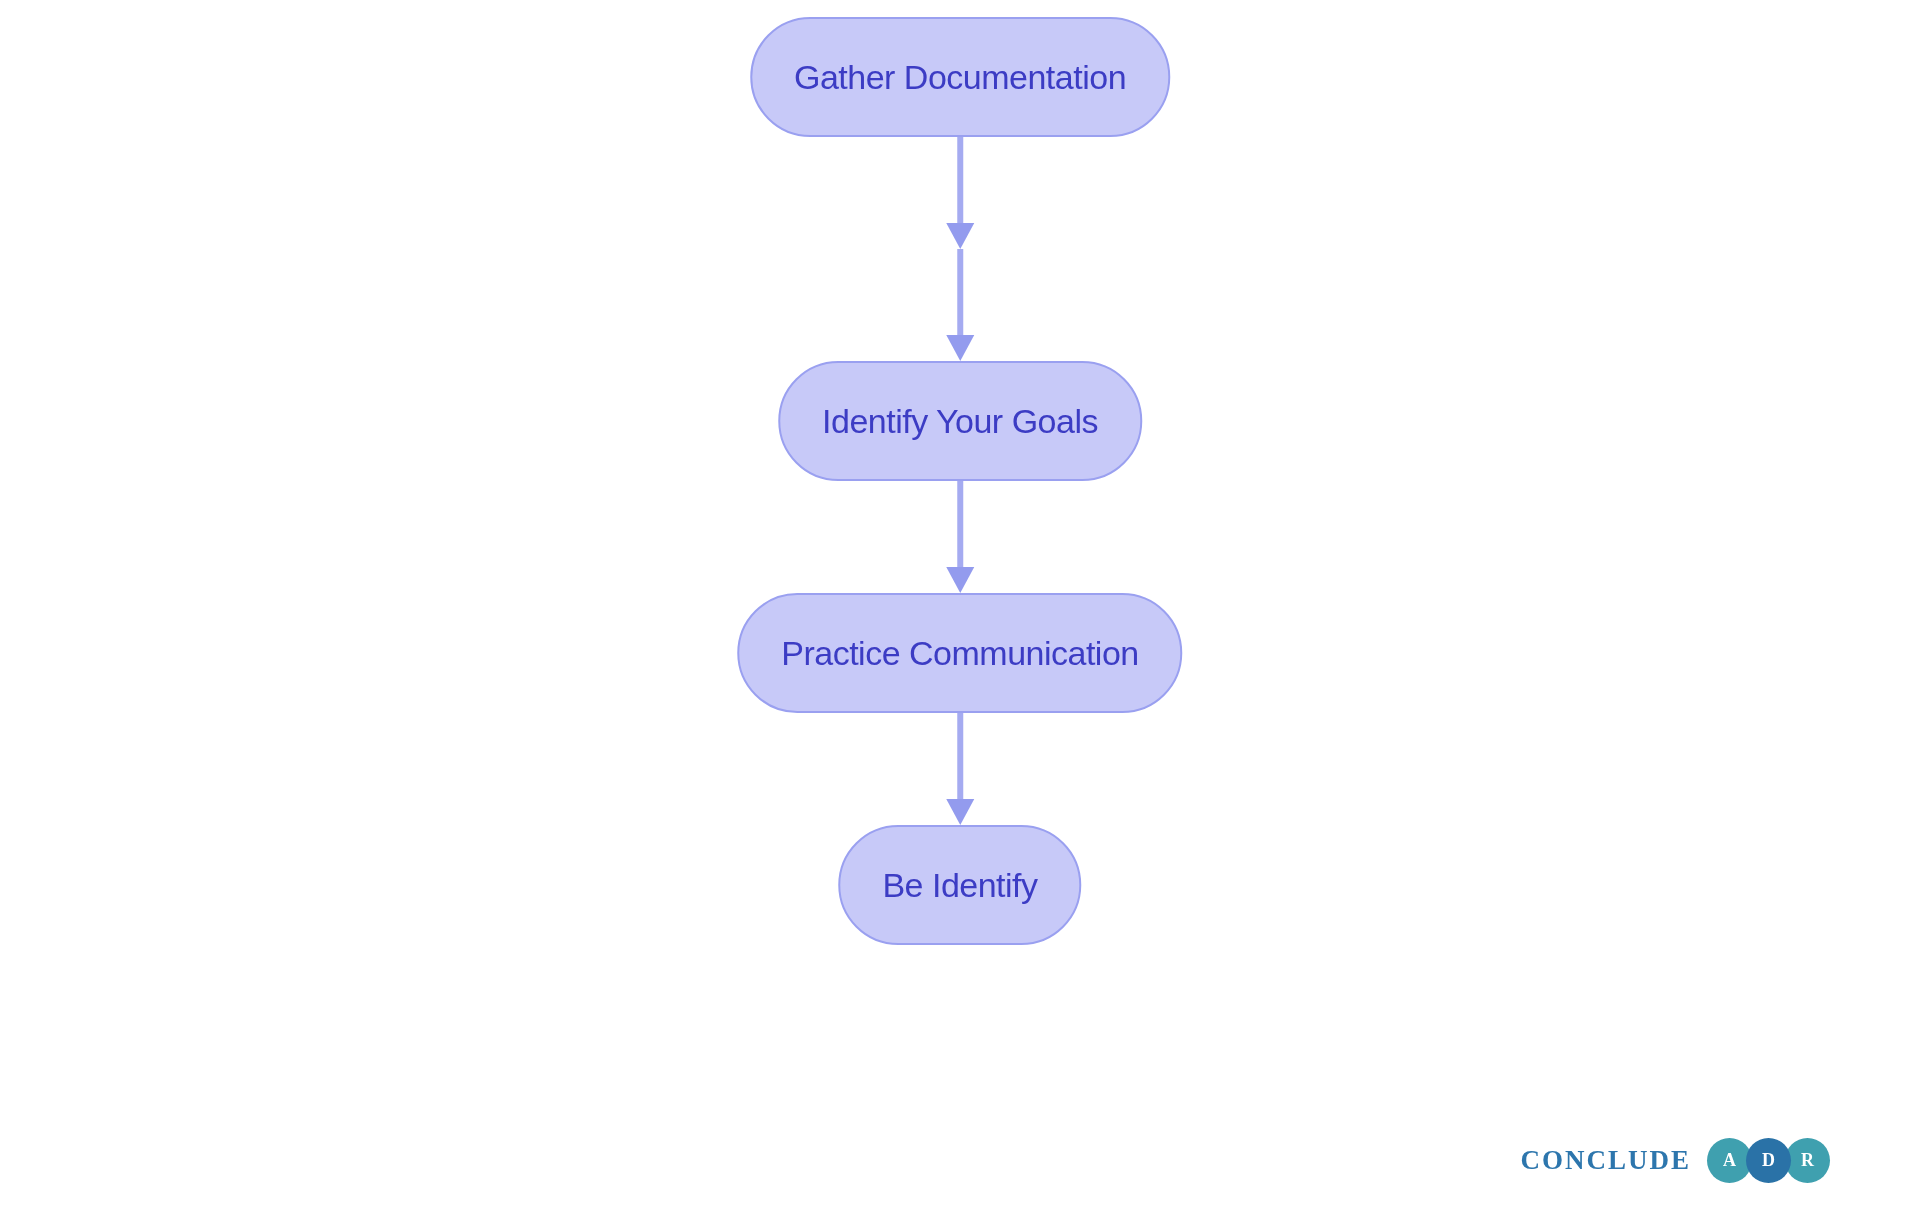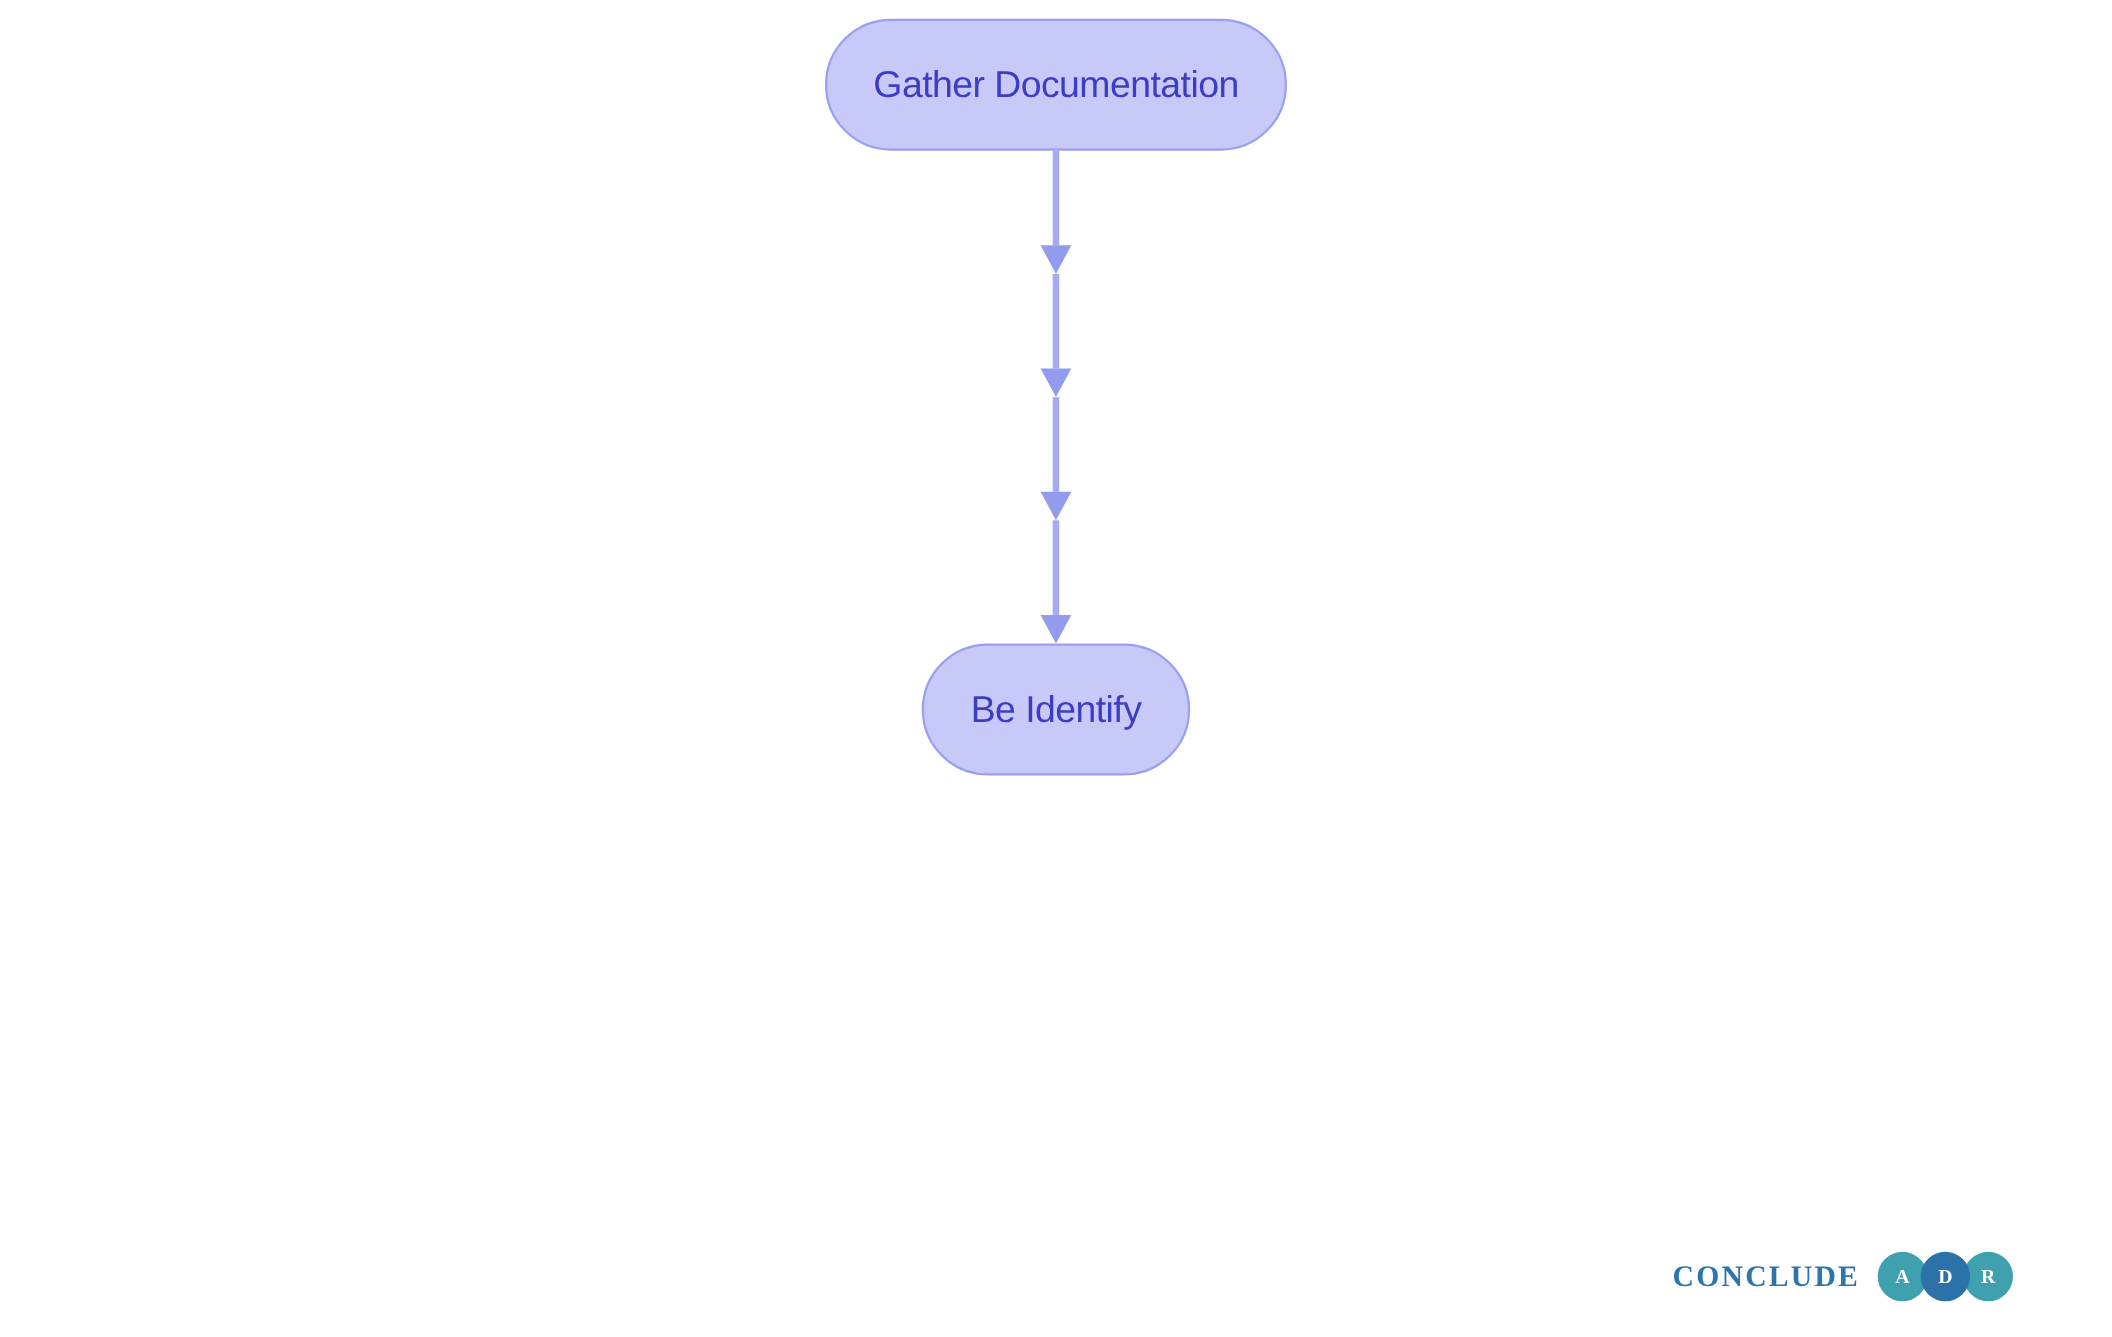--- a/index.html
+++ b/index.html
@@ -103,26 +103,32 @@
       <div class="line"></div>
       <div class="head"></div>
     </div>
 
 
     <div class="connector">
       <div class="line"></div>
       <div class="head"></div>
     </div>
 
+    <div class="node">
+      <span class="label">Identify Your Goals</span>
+    </div>
 
     <div class="connector">
       <div class="line"></div>
       <div class="head"></div>
     </div>
 
+    <div class="node">
+      <span class="label">Practice Communication</span>
+    </div>
 
     <div class="connector">
       <div class="line"></div>
       <div class="head"></div>
     </div>
 
     <div class="node">
       <span class="label">Be Identify</span>
     </div>
 

